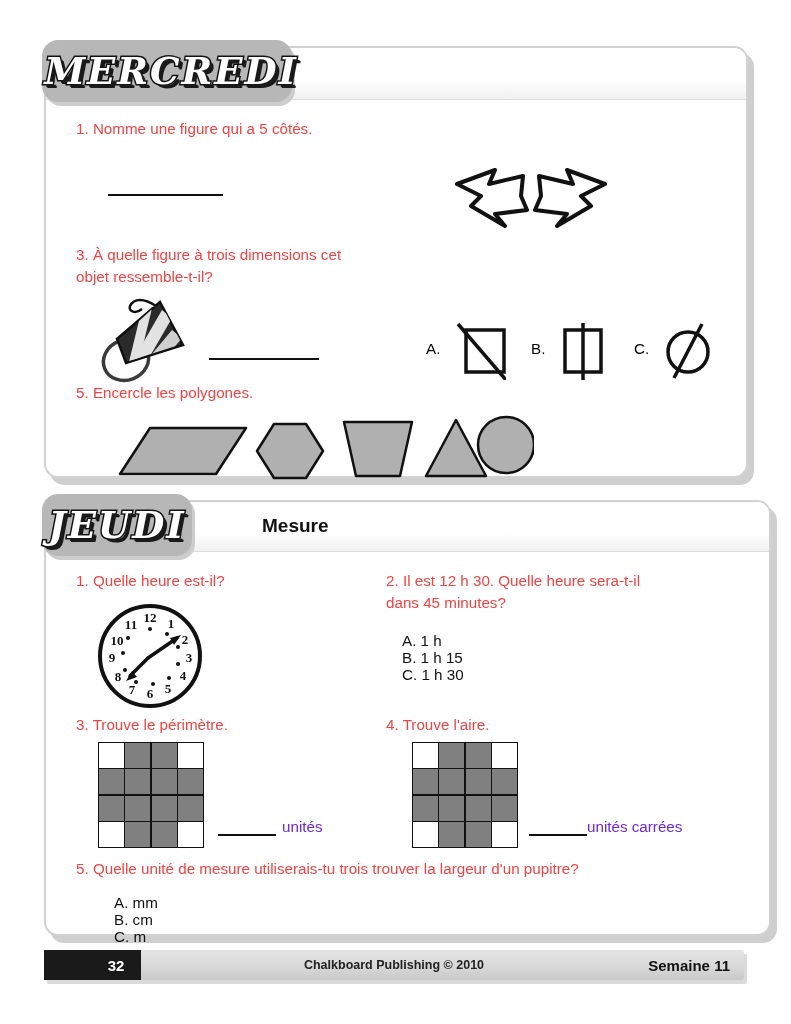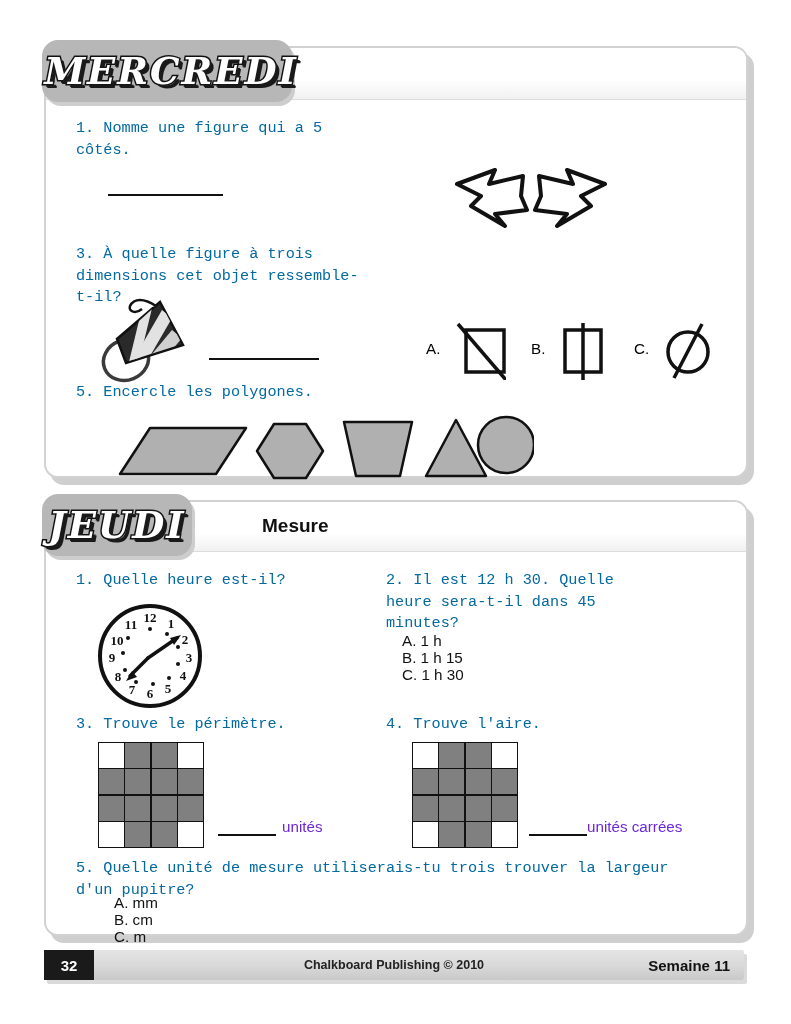--- a/index.html
+++ b/index.html
@@ -25,21 +25,21 @@
 
   
   .card {
     position: absolute;
     background: #ffffff;
     border: 2px solid #d2d2d2;
     border-radius: 14px;
     box-shadow: 6px 7px 0 0 #cfcfcf;
   }
   #card-mercredi { left: 44px; top: 46px; width: 700px; height: 428px; }
-  #card-jeudi    { left: 44px; top: 500px; width: 700px; height: 432px; }
+  #card-jeudi    { left: 44px; top: 500px; width: 700px; height: 432px; padding-left: 23px; }
 
   
   .card-head {
     position: absolute;
     left: 0; top: 0;
     width: 100%;
     height: 52px;
     border-radius: 12px 12px 0 0;
     background: linear-gradient(to bottom, #ffffff 0%, #ffffff 62%, #f1f1f1 100%);
     border-bottom: 1px solid #dcdcdc;
@@ -91,22 +91,21 @@
     white-space: nowrap;
   }
   #subject-mercredi { left: 312px; font-size: 19.5px; }
   #subject-jeudi { left: 216px; top: 13px; font-size: 19px; }
 
   
   .q {
     position: absolute;
     font-size: 15.2px;
     line-height: 1.42;
-    color: #0369a1;
-    font-family: Liberation Mono, monospace;
+    color: #ef4444;
   }
   .qbody { display: inline; }
   b.strong { font-weight: bold; }
 
   
   .blank-line {
     position: absolute;
     border-bottom: 2px solid #111;
     height: 0;
   }
@@ -167,20 +166,21 @@
     position: absolute;
     left: 0; top: 0;
     width: 50px; height: 30px;
     background: #1a1a1a;
     color: #fff;
     font-size: 15px;
     font-weight: bold;
     display: flex;
     align-items: center;
     justify-content: center;
+    padding-left: 47px;
   }
   #footer-center {
     position: absolute;
     left: 0; top: 0;
     width: 100%; height: 30px;
     display: flex;
     align-items: center;
     justify-content: center;
     font-size: 12.5px;
     font-weight: bold;

